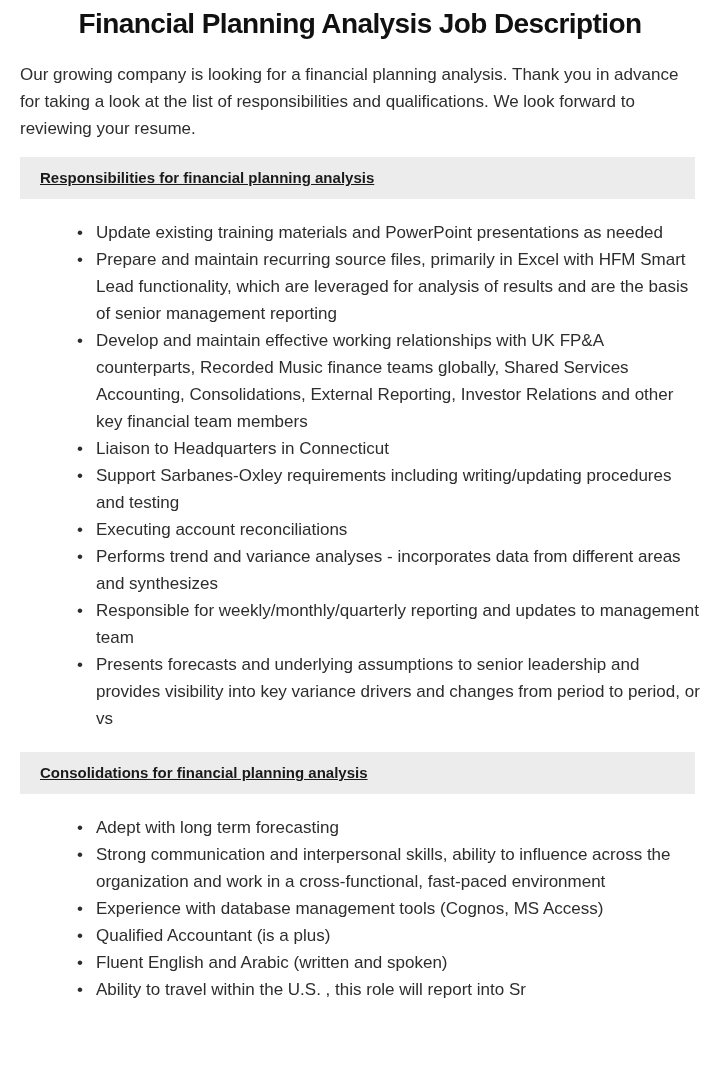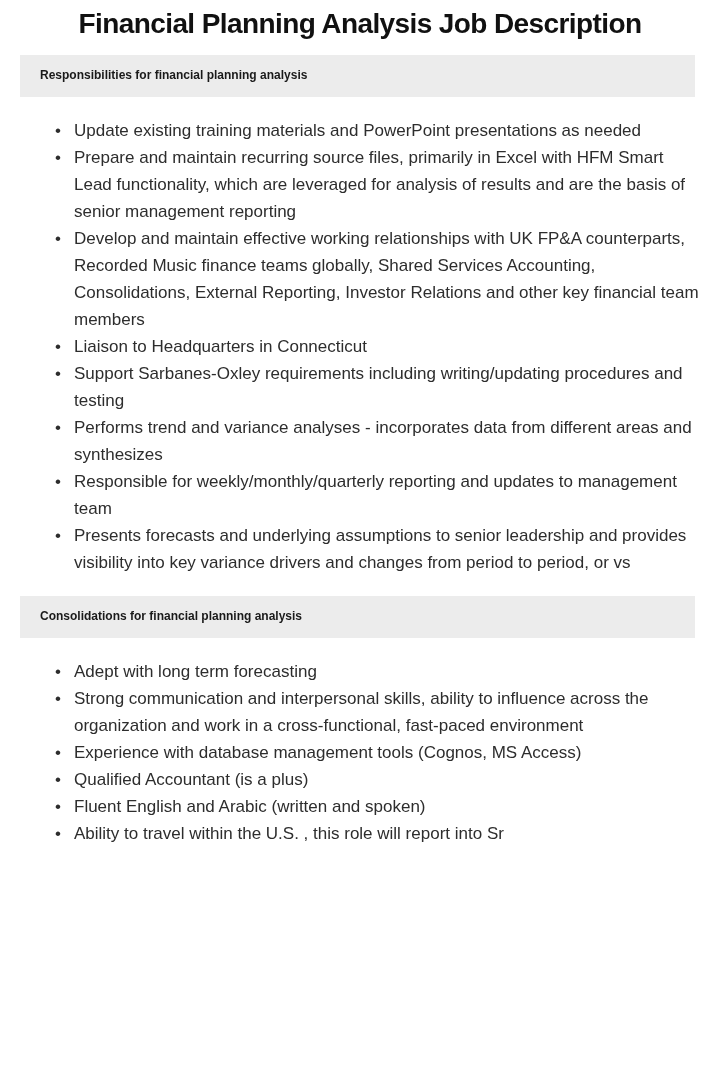--- a/index.html
+++ b/index.html
@@ -39,28 +39,29 @@
   p.intro {
     margin: 21px 24px 0 20px;
     font-size: 17px;
     line-height: 27px;
     font-weight: 400;
   }
   .section-heading {
     margin: 15px 25px 0 20px;
     background: var(--section-bg);
     padding: 10px 20px 11px 20px;
-    font-size: 12px;
+    font-size: 15px;
     line-height: 21px;
     font-weight: 700;
     color: #1a1a1a;
+    text-decoration: underline;
   }
   ul.bullet-list {
     margin: 20px 0 20px 0;
-    padding: 0 18px 0 74px;
+    padding: 0 18px 0 96px;
     list-style: none;
     font-size: 17px;
     line-height: 27px;
   }
   ul.bullet-list li {
     position: relative;
   }
   ul.bullet-list li::before {
     content: "\2022";
     position: absolute;
@@ -70,29 +71,31 @@
     color: var(--text-color);
   }
 </style>
 </head>
 <body>
 
 <div class="page">
 
   <h1 class="page-title">Financial Planning Analysis Job Description</h1>
 
+  <p class="intro">Our growing company is looking for a financial planning analysis. Thank you in advance for taking a look at the list of responsibilities and qualifications. We look forward to reviewing your resume.</p>
 
   <div class="section">
     <div class="section-heading">Responsibilities for financial planning analysis</div>
     <ul class="bullet-list">
         <li>Update existing training materials and PowerPoint presentations as needed</li>
         <li>Prepare and maintain recurring source files, primarily in Excel with HFM Smart Lead functionality, which are leveraged for analysis of results and are the basis of senior management reporting</li>
         <li>Develop and maintain effective working relationships with UK FP&amp;A counterparts, Recorded Music finance teams globally, Shared Services Accounting, Consolidations, External Reporting, Investor Relations and other key financial team members</li>
         <li>Liaison to Headquarters in Connecticut</li>
         <li>Support Sarbanes-Oxley requirements including writing/updating procedures and testing</li>
+        <li>Executing account reconciliations</li>
         <li>Performs trend and variance analyses - incorporates data from different areas and synthesizes</li>
         <li>Responsible for weekly/monthly/quarterly reporting and updates to management team</li>
         <li>Presents forecasts and underlying assumptions to senior leadership and provides visibility into key variance drivers and changes from period to period, or vs</li>
       </ul>
   </div>
 
   <div class="section">
     <div class="section-heading">Consolidations for financial planning analysis</div>
     <ul class="bullet-list">
         <li>Adept with long term forecasting</li>

